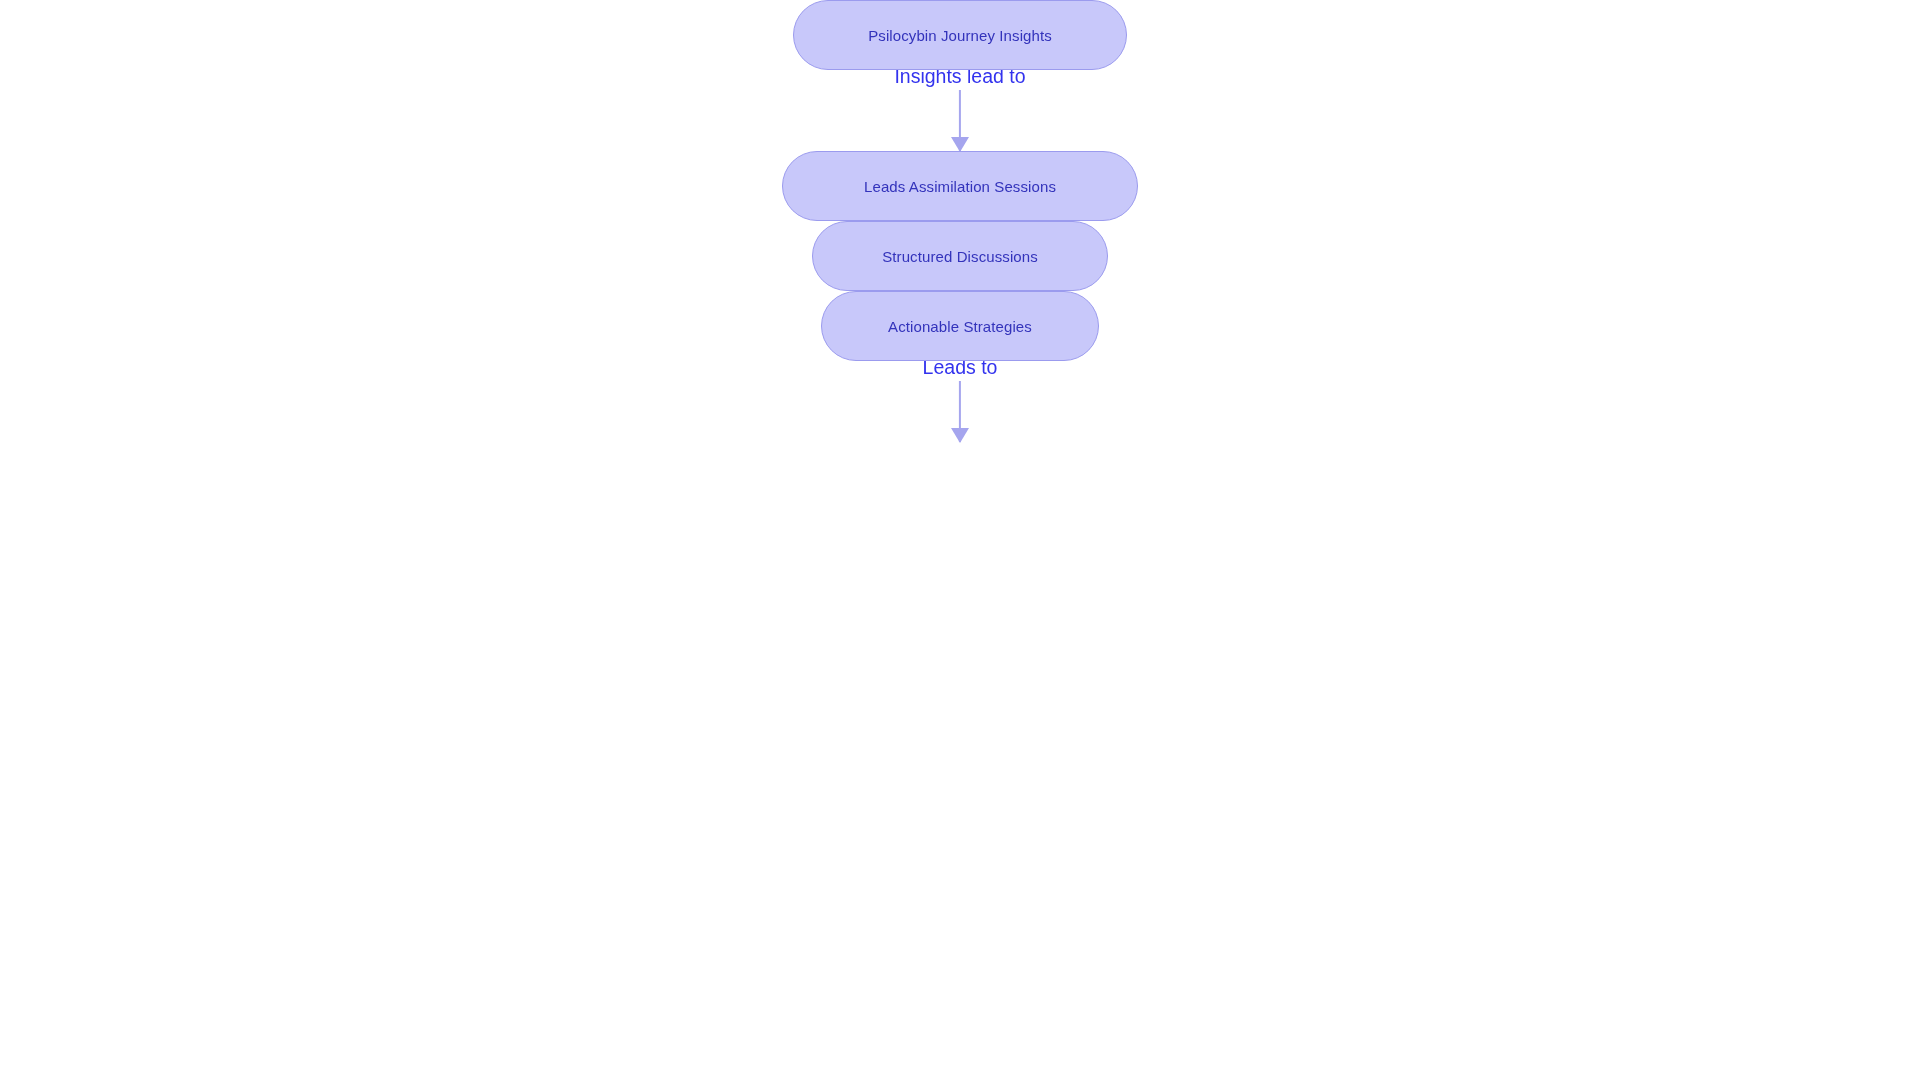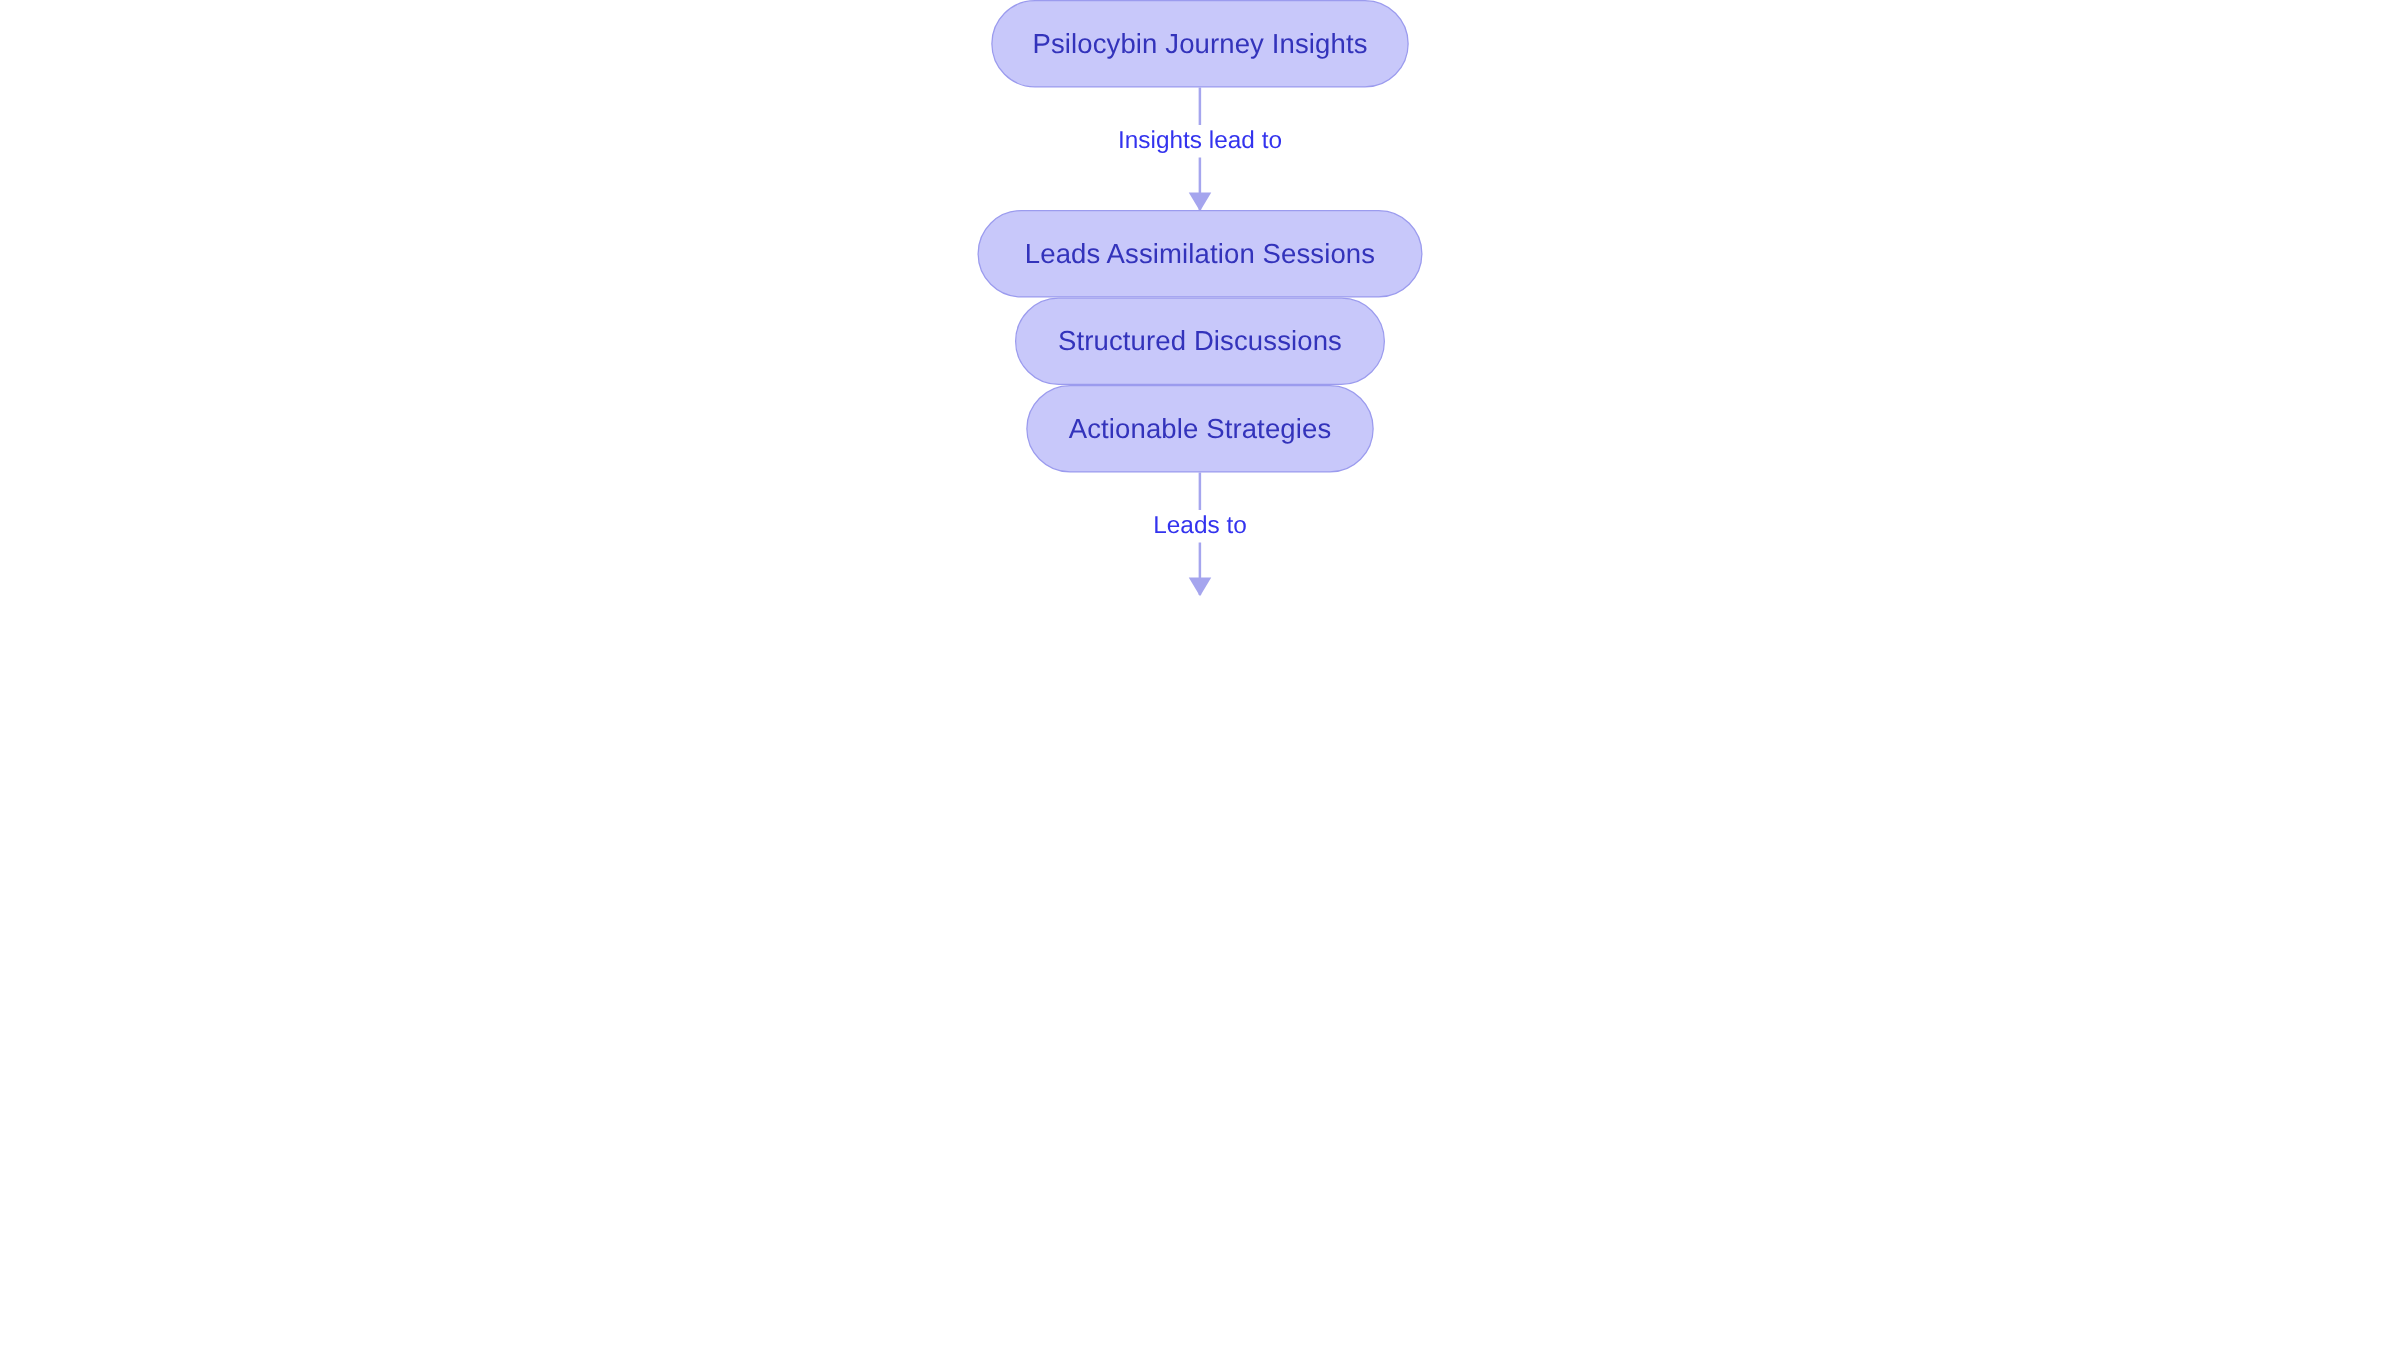--- a/index.html
+++ b/index.html
@@ -44,42 +44,42 @@
     border-radius: 999px;
     display: flex;
     align-items: center;
     justify-content: center;
     padding: 0 34px;
     height: 70px;
     z-index: 3;
   }
   .node-label {
     color: #3333bb;
-    font-size: 22px;
+    font-size: 15px;
     font-weight: 400;
     letter-spacing: 0.1px;
     white-space: nowrap;
     line-height: 1;
   }
 
   
   .n0 { width: 334px; }
   .n1 { width: 356px; }
   .n2 { width: 296px; }
   .n3 { width: 260px; }
   .n4 { width: 278px; }
   .n5 { width: 260px; }
 
   
   .edge {
     position: relative;
     width: 260px;
-    height: 98px;
+    height: 81px;
     display: flex;
-    align-items: center;
+    align-items: flex-start;
     justify-content: center;
     z-index: 2;
   }
   
   .edge-line {
     position: absolute;
     left: 50%;
     top: 0;
     transform: translateX(-50%);
     width: 2.2px;

